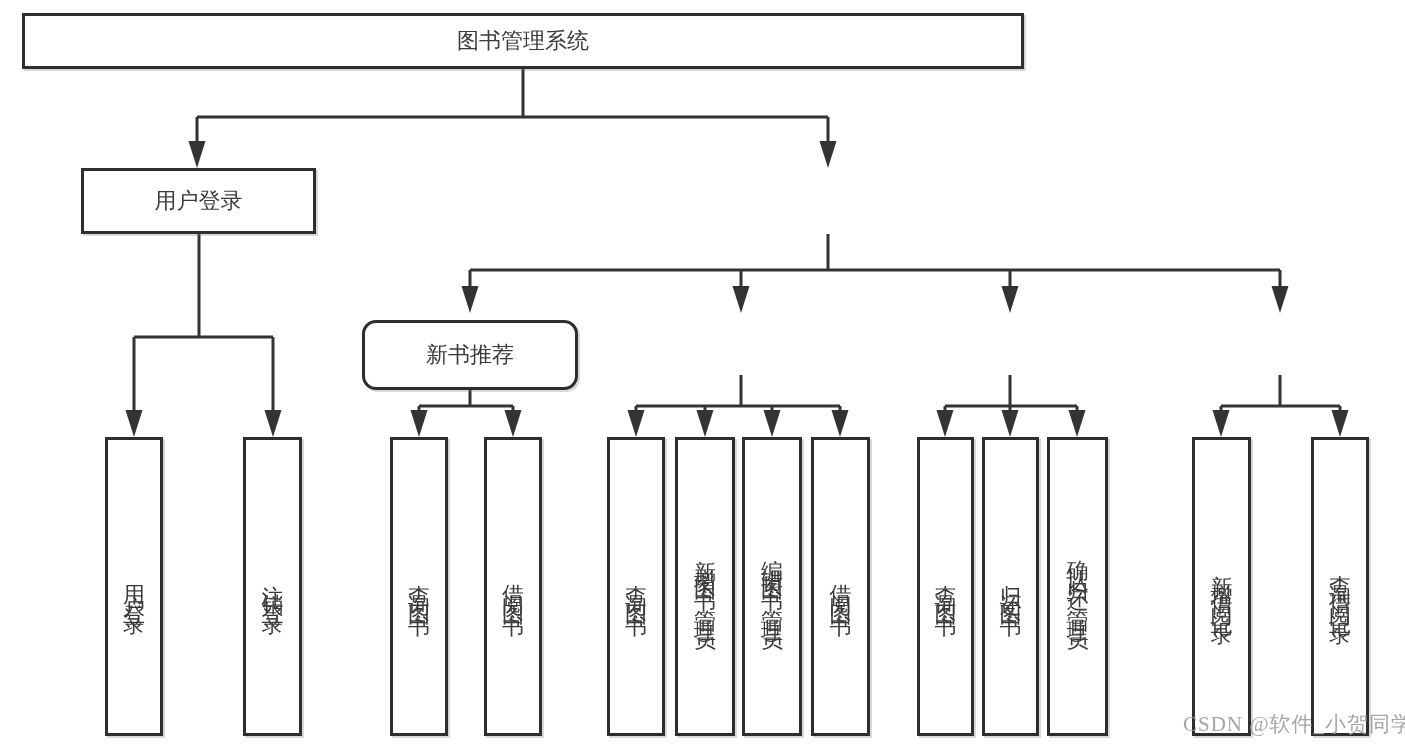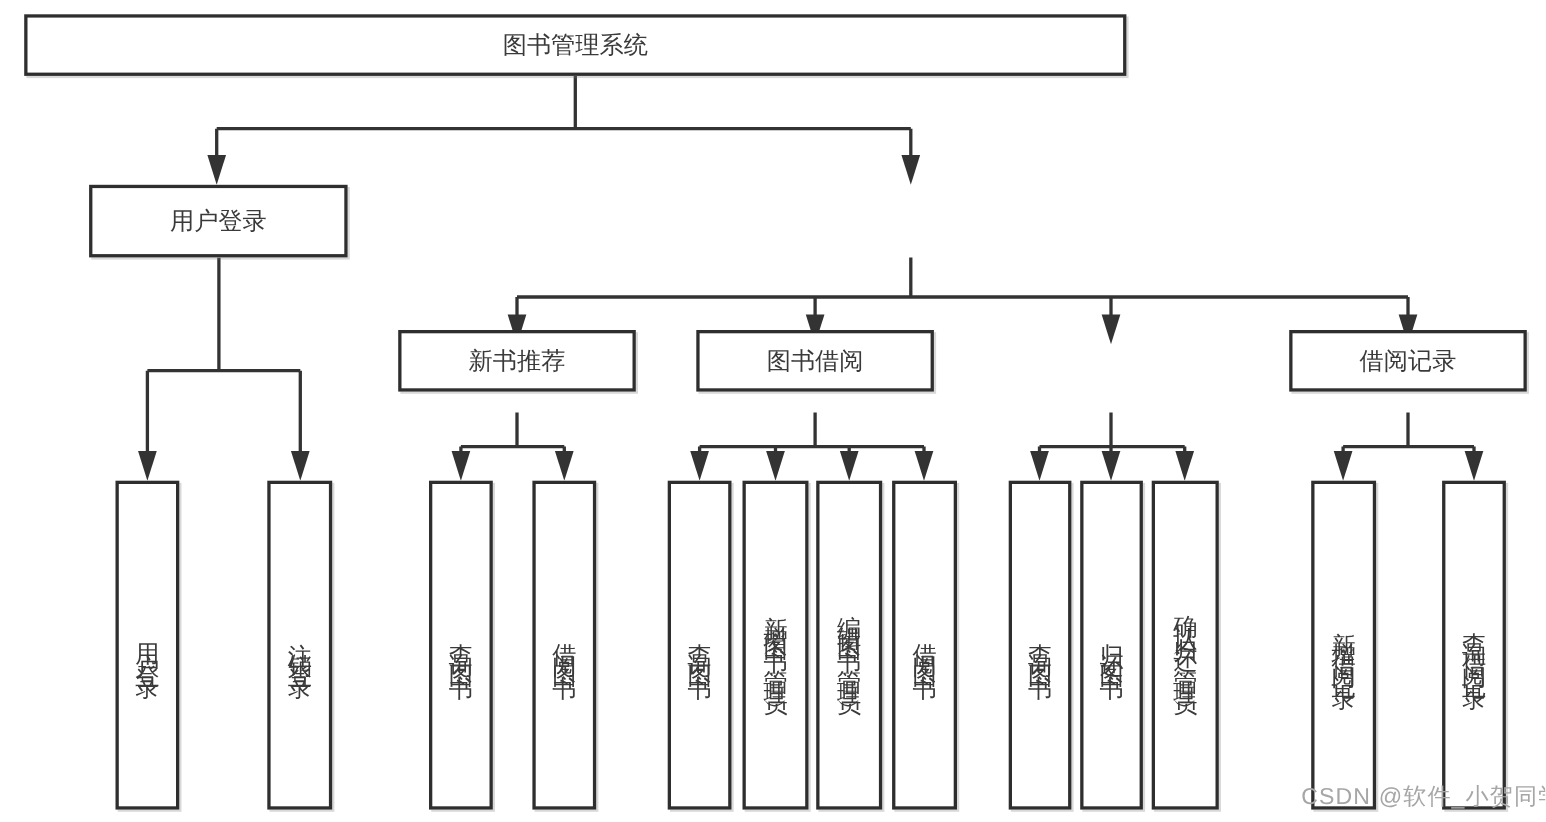--- a/index.html
+++ b/index.html
@@ -1,29 +1,29 @@
 <!DOCTYPE html>
 <html><head>
 <meta charset="utf-8">
 <style>
   html,body{margin:0;padding:0;background:#fff;}
   .canvas{
     position:relative;width:1405px;height:747px;background:#ffffff;
-    font-family:Liberation Sans, sans-serif;color:#3a3a3a;overflow:hidden;
+    font-family:Liberation Serif, serif;color:#3a3a3a;overflow:hidden;
   }
   svg.connectors{position:absolute;left:0;top:0;z-index:1;}
   .node{
     position:absolute;background:#ffffff;border:3px solid #2e2e2e;
     box-shadow:2px 2px 0 rgba(120,120,120,.28);
     display:flex;align-items:center;justify-content:center;
     font-size:22px;box-sizing:border-box;z-index:2;white-space:nowrap;
   }
   .root{left:22px;top:13px;width:1002px;height:56px;}
   .l2{top:168px;width:235px;height:66px;}
-  .l3{top:300px;width:216px;height:56px;}
+  .l3{top:320px;width:216px;height:70px;border-radius:14px;}
   .leaf{top:437px;height:299px;}
   .vtext{
     writing-mode:vertical-rl;text-orientation:mixed;
     letter-spacing:10px;line-height:1;font-size:22px;
   }
   .watermark{
     position:absolute;left:1183px;top:710px;font-size:21px;
     color:#a6a6a6;z-index:4;letter-spacing:1px;white-space:nowrap;
   }
 </style>
@@ -80,22 +80,20 @@
       <polygon points="1212.5,410 1229.5,410 1221,437" fill="#333"></polygon>
       <polygon points="1331.5,410 1348.5,410 1340,437" fill="#333"></polygon>
     </g>
   </svg>
 
   <div class="node root">图书管理系统</div>
 
   <div class="node l2" style="left:81px">用户登录</div>
 
   <div class="node l3" style="left:362px">新书推荐</div>
-  <div class="node l3" style="left:633px">图书借阅</div>
-  <div class="node l3" style="left:1172px">借阅记录</div>
 
   <div class="node leaf" style="left:105px;width:58px">
     <span class="vtext">用户登录</span>
   </div>
   <div class="node leaf" style="left:243px;width:59px">
     <span class="vtext">注销登录</span>
   </div>
 
   <div class="node leaf" style="left:390px;width:58px">
     <span class="vtext">查询图书</span>

